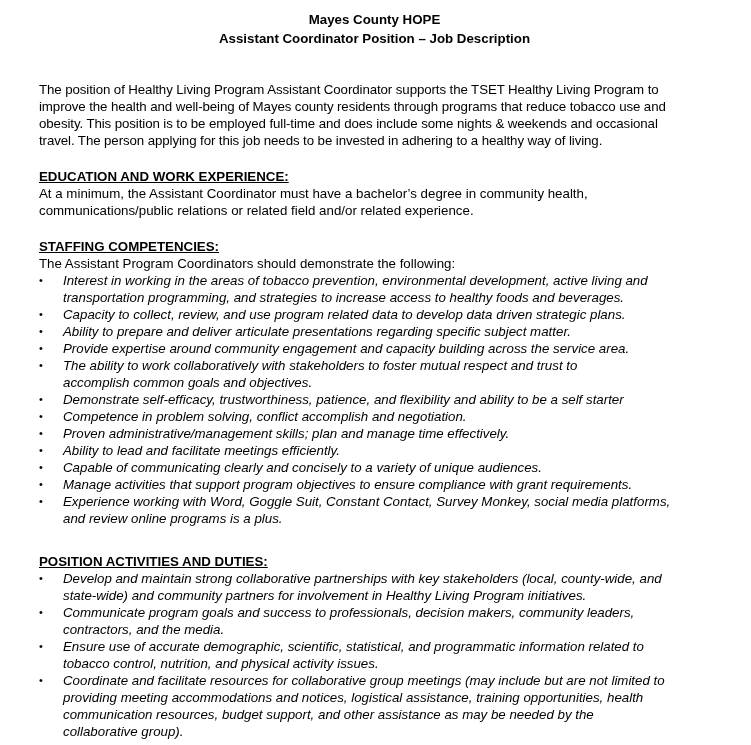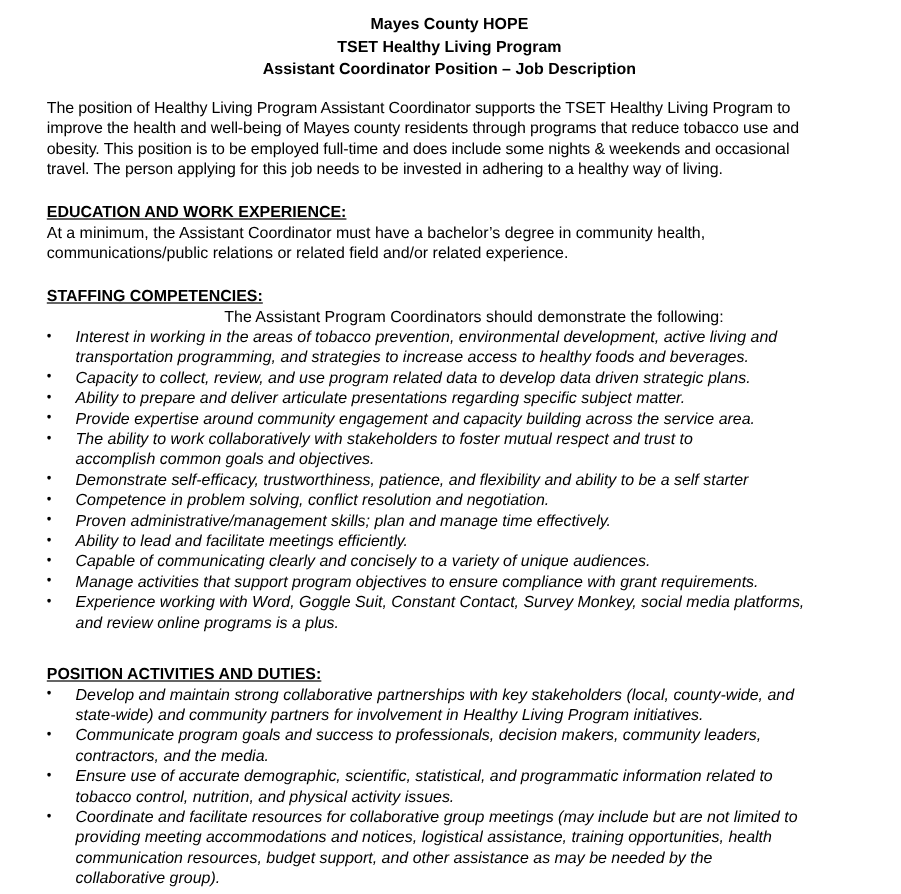--- a/index.html
+++ b/index.html
@@ -29,42 +29,41 @@
   ul.bullets li .bullet { position: absolute; left: 0; top: 0; width: 10px; font-size: 11px; }
   ul.bullets li .ln { display: block; white-space: nowrap; font-style: italic; }
 </style>
 </head>
 <body>
 
 <div class="page">
 
   <div class="titles">
     <div>Mayes County HOPE</div>
-    <div>TSET Healthy Living Program</div>
     <div>Assistant Coordinator Position – Job Description</div>
   </div>
 
   <div class="intro">
     <span class="ln">The position of Healthy Living Program Assistant Coordinator supports the TSET Healthy Living Program to</span>
     <span class="ln">improve the health and well-being of Mayes county residents through programs that reduce tobacco use and</span>
     <span class="ln">obesity.  This position is to be employed full-time and does include some nights &amp; weekends and occasional</span>
     <span class="ln">travel.  The person applying for this job needs to be invested in adhering to a healthy way of living.</span>
   </div>
 
   <div class="section" style="top:168px;">
     <div class="heading">EDUCATION AND WORK EXPERIENCE:</div>
     <div class="para">
       <span class="ln">At a minimum, the Assistant Coordinator must have a bachelor’s degree in community health,</span>
       <span class="ln">communications/public relations or related field and/or related experience.</span>
     </div>
   </div>
 
   <div class="section" style="top:238px;">
     <div class="heading">STAFFING COMPETENCIES:</div>
-    <div class="para" style="white-space:nowrap;text-align:center;">The Assistant Program Coordinators should demonstrate the following:</div>
+    <div class="para" style="white-space:nowrap;">The Assistant Program Coordinators should demonstrate the following:</div>
     <ul class="bullets">
       <li>
           <span class="bullet">•</span>
           <span class="ln">Interest in working in the areas of tobacco prevention, environmental development, active living and</span>
           <span class="ln">transportation programming, and strategies to increase access to healthy foods and beverages.</span>
         </li>
       <li>
           <span class="bullet">•</span>
           <span class="ln">Capacity to collect, review, and use program related data to develop data driven strategic plans.</span>
         </li>
@@ -80,21 +79,21 @@
           <span class="bullet">•</span>
           <span class="ln">The ability to work collaboratively with stakeholders to foster mutual respect and trust to</span>
           <span class="ln">accomplish common goals and objectives.</span>
         </li>
       <li>
           <span class="bullet">•</span>
           <span class="ln">Demonstrate self-efficacy, trustworthiness, patience, and flexibility and ability to be a self starter</span>
         </li>
       <li>
           <span class="bullet">•</span>
-          <span class="ln">Competence in problem solving, conflict resolution and negotiation.</span>
+          <span class="ln">Competence in problem solving, conflict accomplish and negotiation.</span>
         </li>
       <li>
           <span class="bullet">•</span>
           <span class="ln">Proven administrative/management skills; plan and manage time effectively.</span>
         </li>
       <li>
           <span class="bullet">•</span>
           <span class="ln">Ability to lead and facilitate meetings efficiently.</span>
         </li>
       <li>

